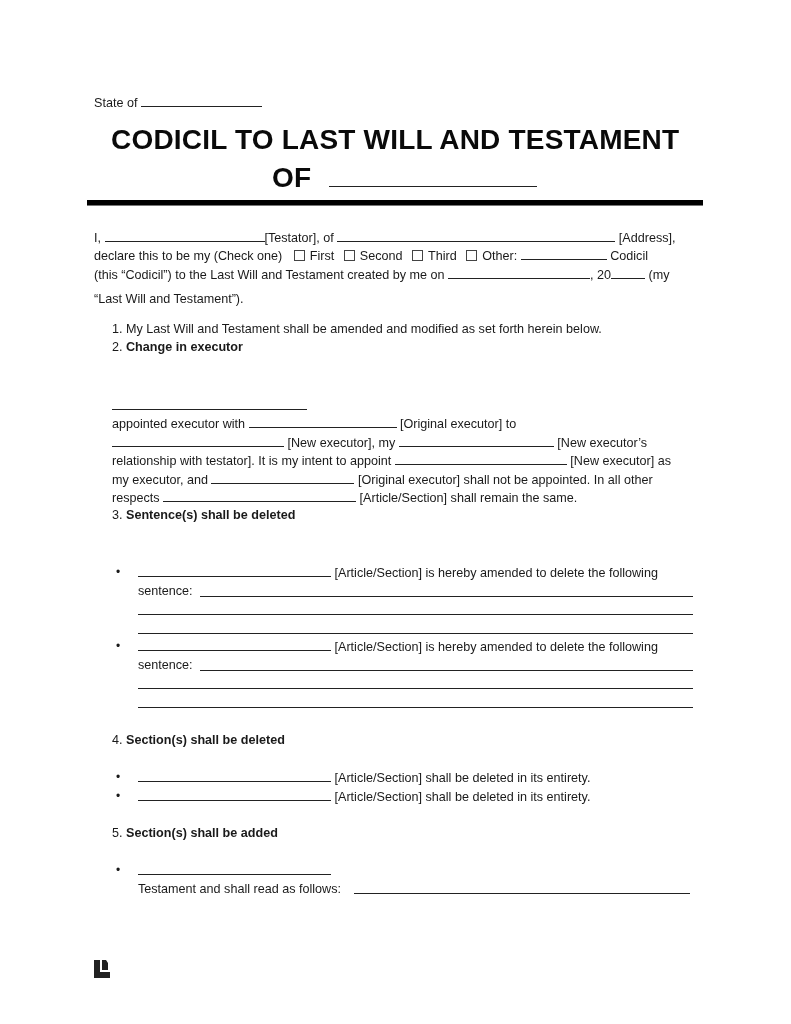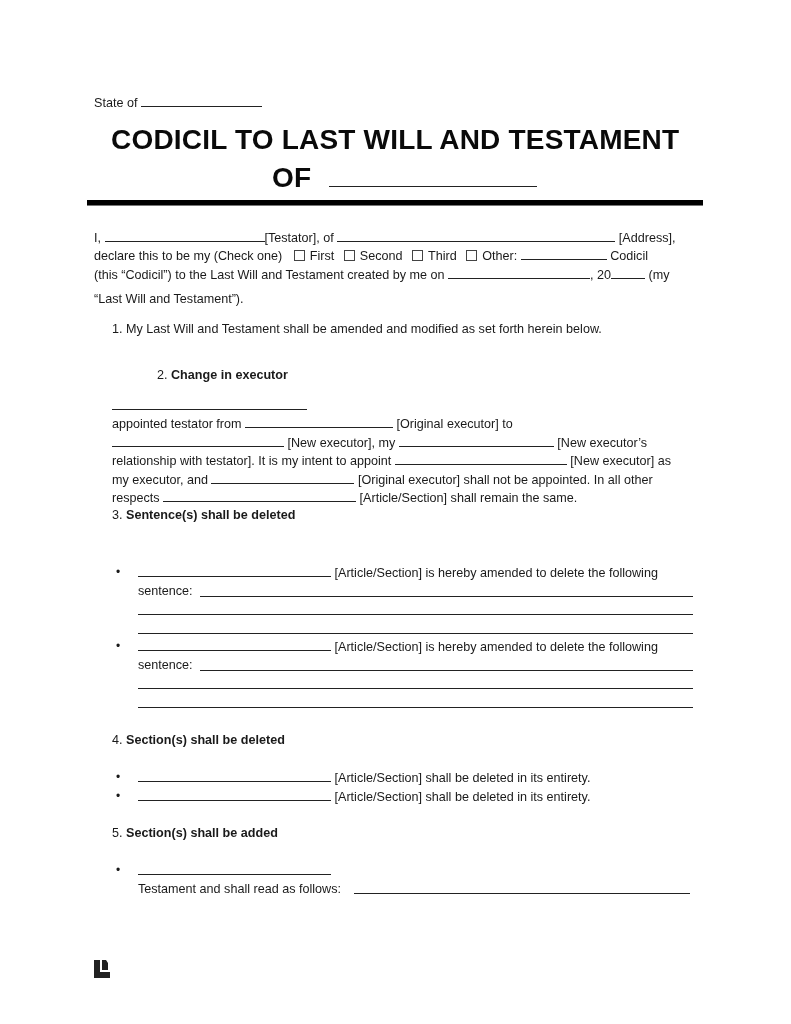--- a/index.html
+++ b/index.html
@@ -54,30 +54,30 @@
 <div class="abs txt" style="left:94px; top:265px;">
   <span>(this “Codicil”) to the Last Will and Testament created by me on</span>
   <span class="blank" style="width:142px;"></span><span>, 20</span><span class="blank" style="width:34px;"></span>
   <span>(my</span>
 </div>
 
 <div class="abs txt" style="left:94px; top:284px;margin-top:6px;">“Last Will and Testament”).</div>
 
 <div class="abs txt" style="left:112px; top:320px;">1. My Last Will and Testament shall be amended and modified as set forth herein below.</div>
 
-<div class="abs txt" style="left:112px; top:366px;margin-left:45px;">
+<div class="abs txt" style="left:112px; top:338px;">
   <span>2.</span>
   <span class="bold">Change in executor</span>
 </div>
 
 <div class="abs txt" style="left:112px; top:396px;">
   <span class="blank" style="width:195px;"></span>
 </div>
 <div class="abs txt" style="left:112px; top:414px;">
-  <span>appointed testator from</span>
+  <span>appointed executor with</span>
   <span class="blank" style="width:148px;"></span>
   <span>[Original executor] to</span>
 </div>
 <div class="abs txt" style="left:112px; top:433px;">
   <span class="blank" style="width:172px;"></span>
   <span>[New executor], my</span>
   <span class="blank" style="width:155px;"></span>
   <span>[New executor’s</span>
 </div>
 <div class="abs txt" style="left:112px; top:451px;">

